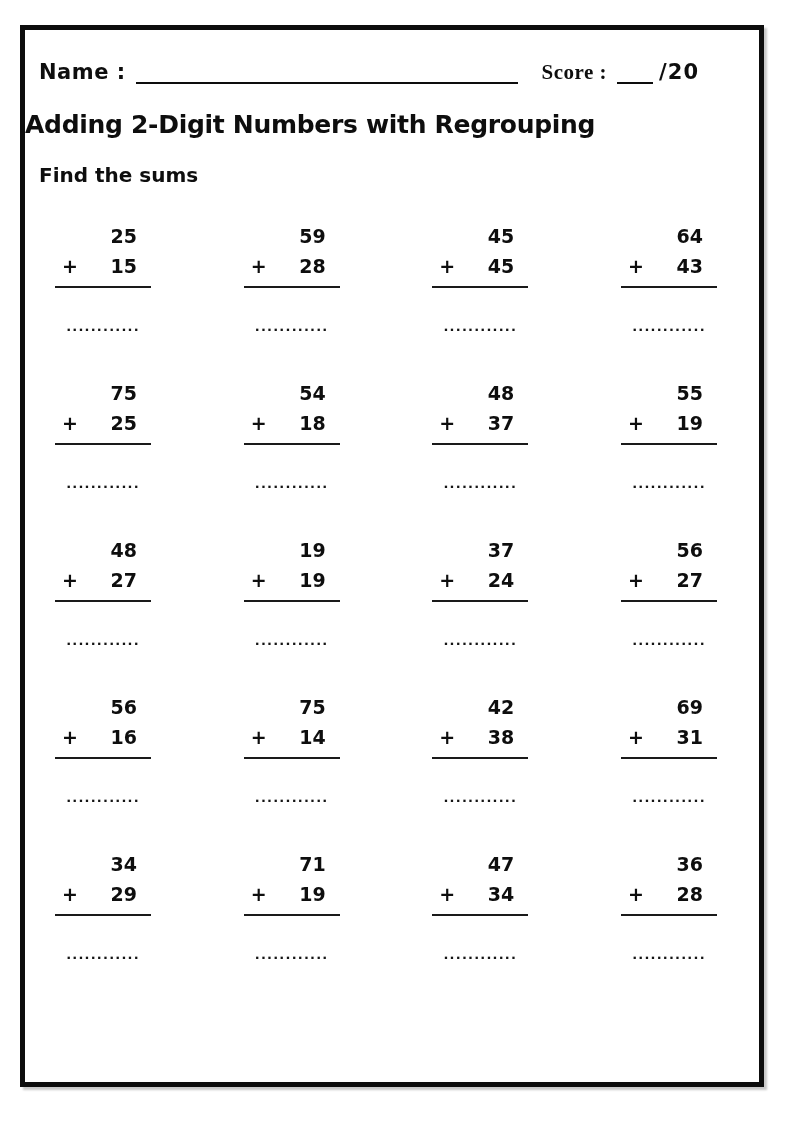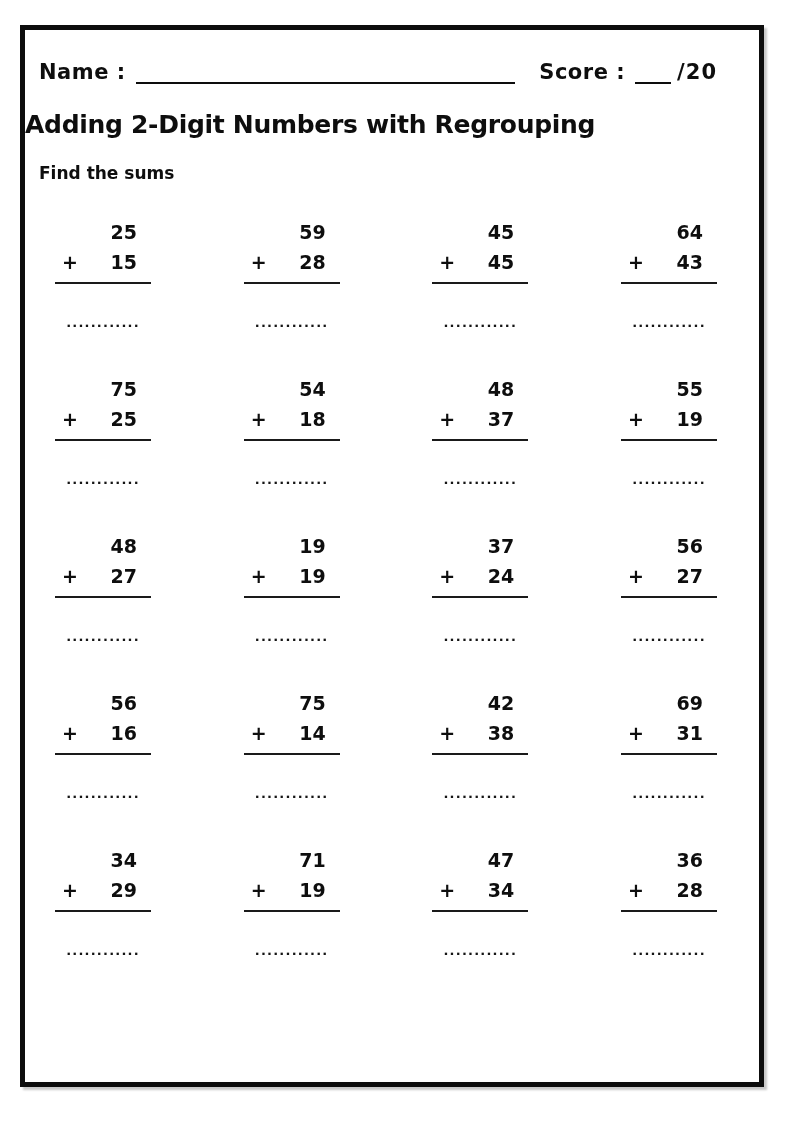--- a/index.html
+++ b/index.html
@@ -32,38 +32,38 @@
     white-space: nowrap;
   }
   .name-label { letter-spacing: 0.5px; }
   .name-line {
     flex: 1 1 auto;
     border-bottom: 2.5px solid #0d0d0d;
     height: 24px;
     margin: 0 16px 2px 10px;
     max-width: 382px;
   }
-  .score-label { margin-left: 8px; letter-spacing: 0.5px; }
+  .score-label { margin-left: 8px; letter-spacing: 0.5px; font-family: Liberation Serif, serif; }
   .score-blank {
     display: inline-block;
     width: 36px;
     border-bottom: 2.5px solid #0d0d0d;
     height: 24px;
     margin: 0 6px 2px 10px;
   }
   .score-total { letter-spacing: 1px; }
   
   .title {
     font-size: 25px;
     font-weight: bold;
     margin-top: 24px;
     letter-spacing: -0.3px;
   }
   .instruction {
-    font-size: 17px;
+    font-size: 20px;
     font-weight: bold;
     margin: 24px 0 0 14px;
   }
   
   .grid {
     display: grid;
     grid-template-columns: repeat(4, 96px);
     justify-content: space-between;
     padding: 0 42px 0 30px;
     margin-top: 34px;

